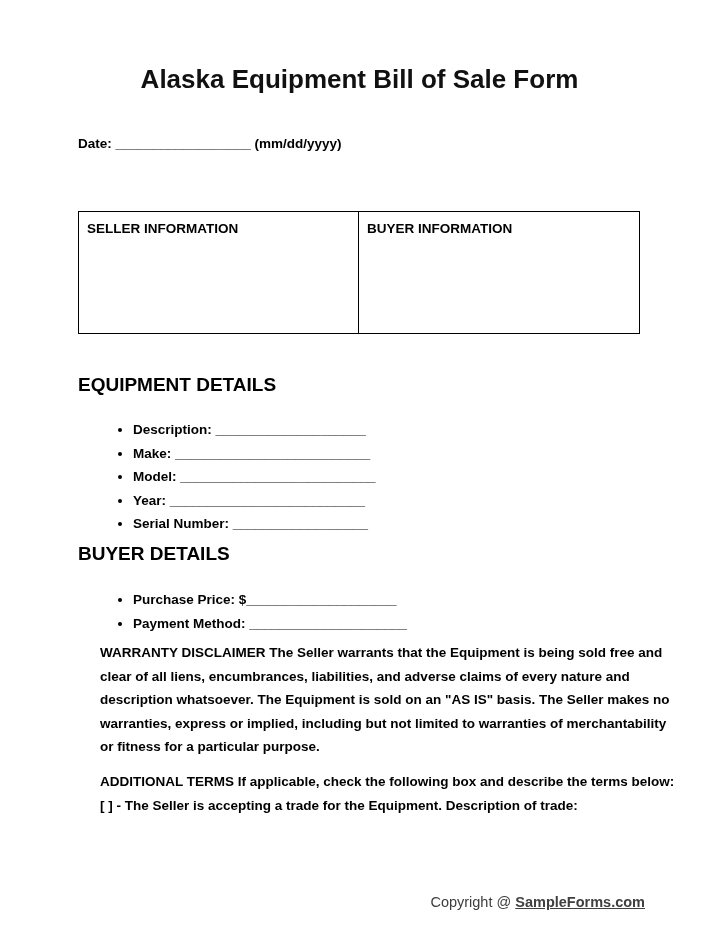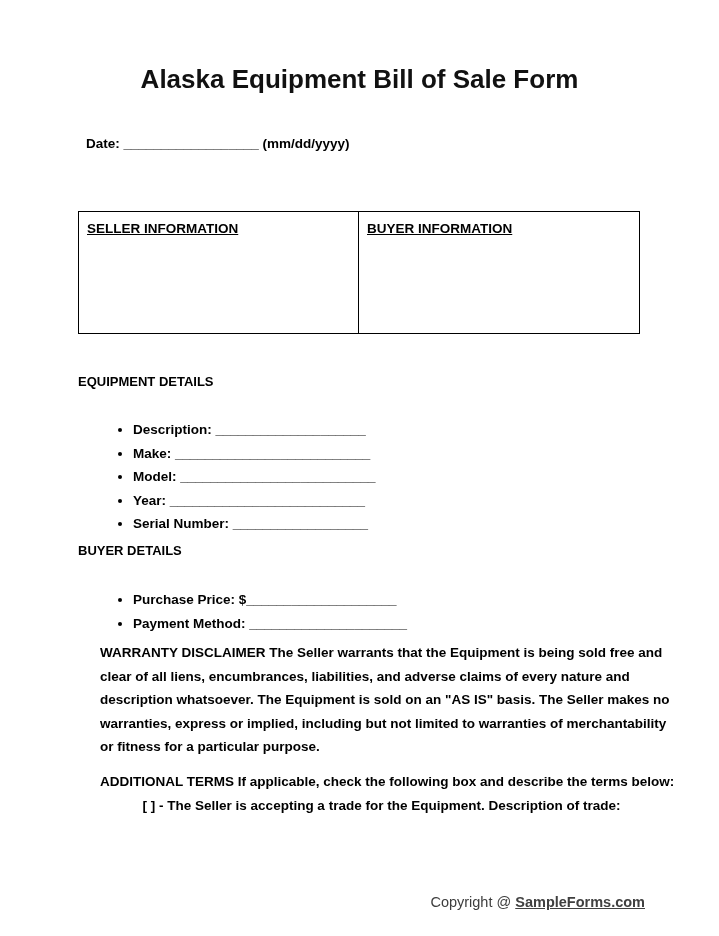--- a/index.html
+++ b/index.html
@@ -10,41 +10,40 @@
     overflow:hidden;
     color:#000000;
     font-family:"Liberation Sans", sans-serif;
   }
   .title{
     position:absolute;top:64px;left:0;width:719px;
     margin:0;text-align:center;
     font-size:26px;font-weight:700;color:#111111;
   }
   .date-line{
-    position:absolute;top:136px;left:86px;
+    position:absolute;top:136px;left:78px;
     font-size:13.5px;font-weight:700;white-space:pre;
   }
   .parties{
     position:absolute;top:211px;left:78px;
     width:562px;height:123px;
     border:1.6px solid #000;
     box-sizing:border-box;
     display:flex;
   }
   .parties .cell{
     flex:1 1 50%;
     padding:9px 8px;
     font-size:13.5px;font-weight:700;
     box-sizing:border-box;
-    text-decoration:underline;
   }
   .parties .cell.left{border-right:1.6px solid #000;}
   .section-heading{
     position:absolute;left:78px;
-    font-size:13px;font-weight:700;
+    font-size:19px;font-weight:700;
   }
   .heading-equipment{top:374px;}
   .heading-sale{top:543px;}
   ul.bullets{
     position:absolute;left:78px;
     margin:12px;padding:0 0 0 43px;
     list-style:disc;
     font-size:13.5px;font-weight:700;
   }
   ul.bullets li{
@@ -53,21 +52,21 @@
   .list-equipment{top:406px;}
   .list-sale{top:576px;}
   .para{
     position:absolute;left:78px;width:585px;
     font-size:13.5px;font-weight:700;
   }
   .para .line{
     height:23.5px;line-height:23.5px;white-space:pre;margin-left:22px;
   }
   .para-warranty{top:641px;}
-  .para-additional{top:770px;text-align:center;}
+  .para-additional{top:770px;}
   .para-additional .line{height:24px;line-height:24px;}
   .para-additional .line.blank-row{margin-top:5px;}
   .footer{
     position:absolute;top:894px;right:74px;
     font-size:14.5px;font-weight:400;color:#3d3d3d;
     white-space:pre;
   }
   .footer a{
     color:#404040;font-weight:700;
     text-decoration:underline;

